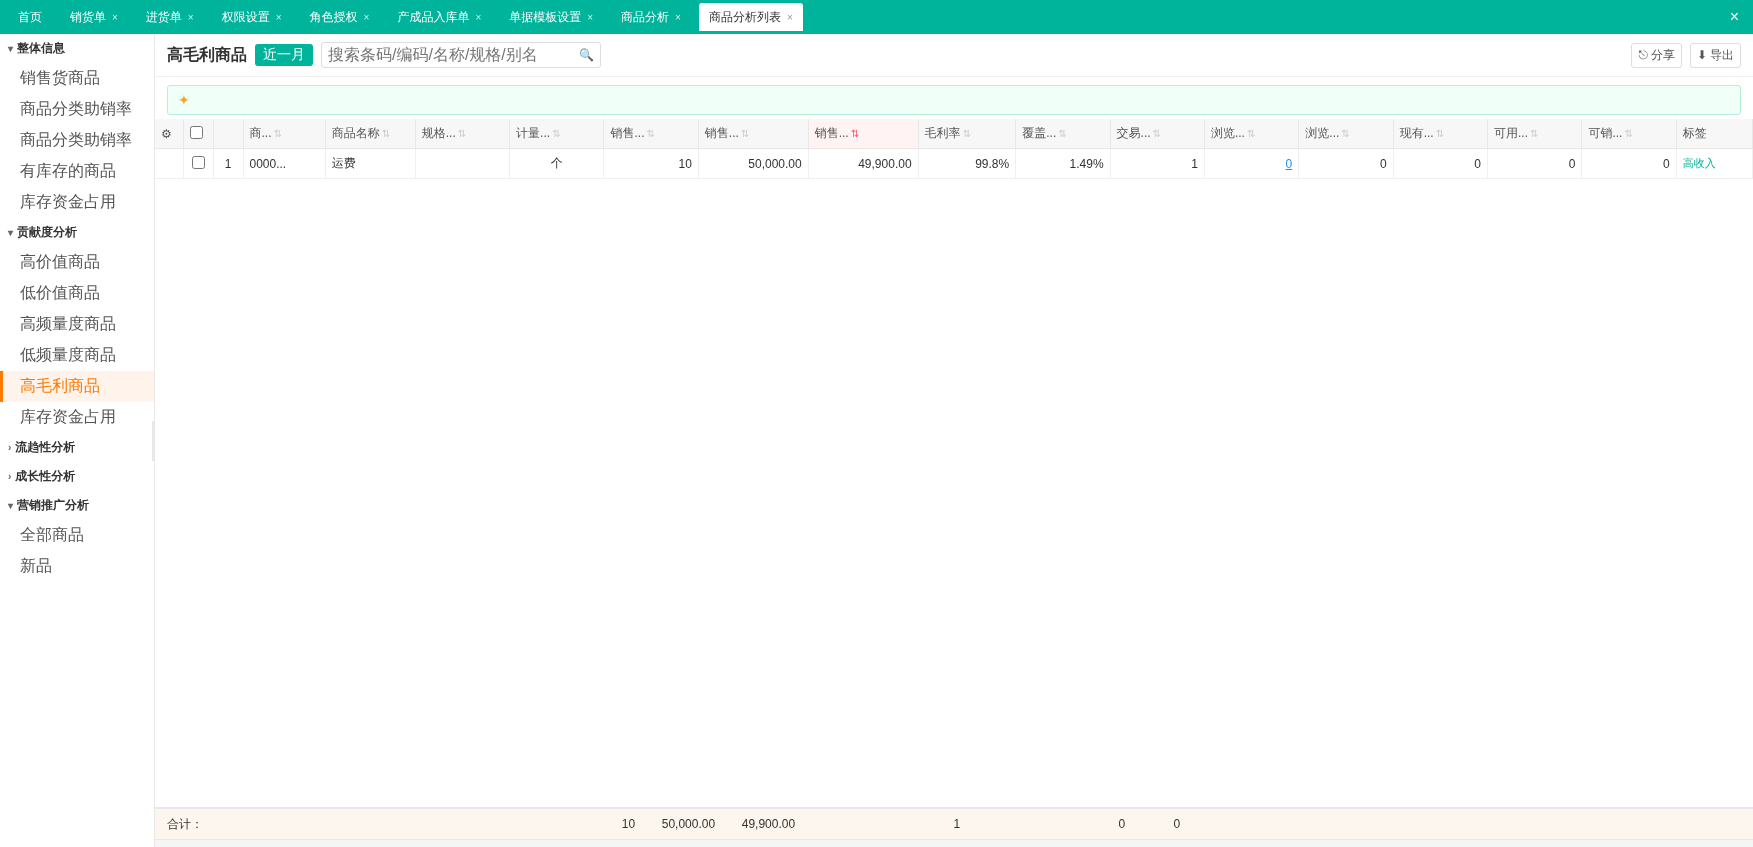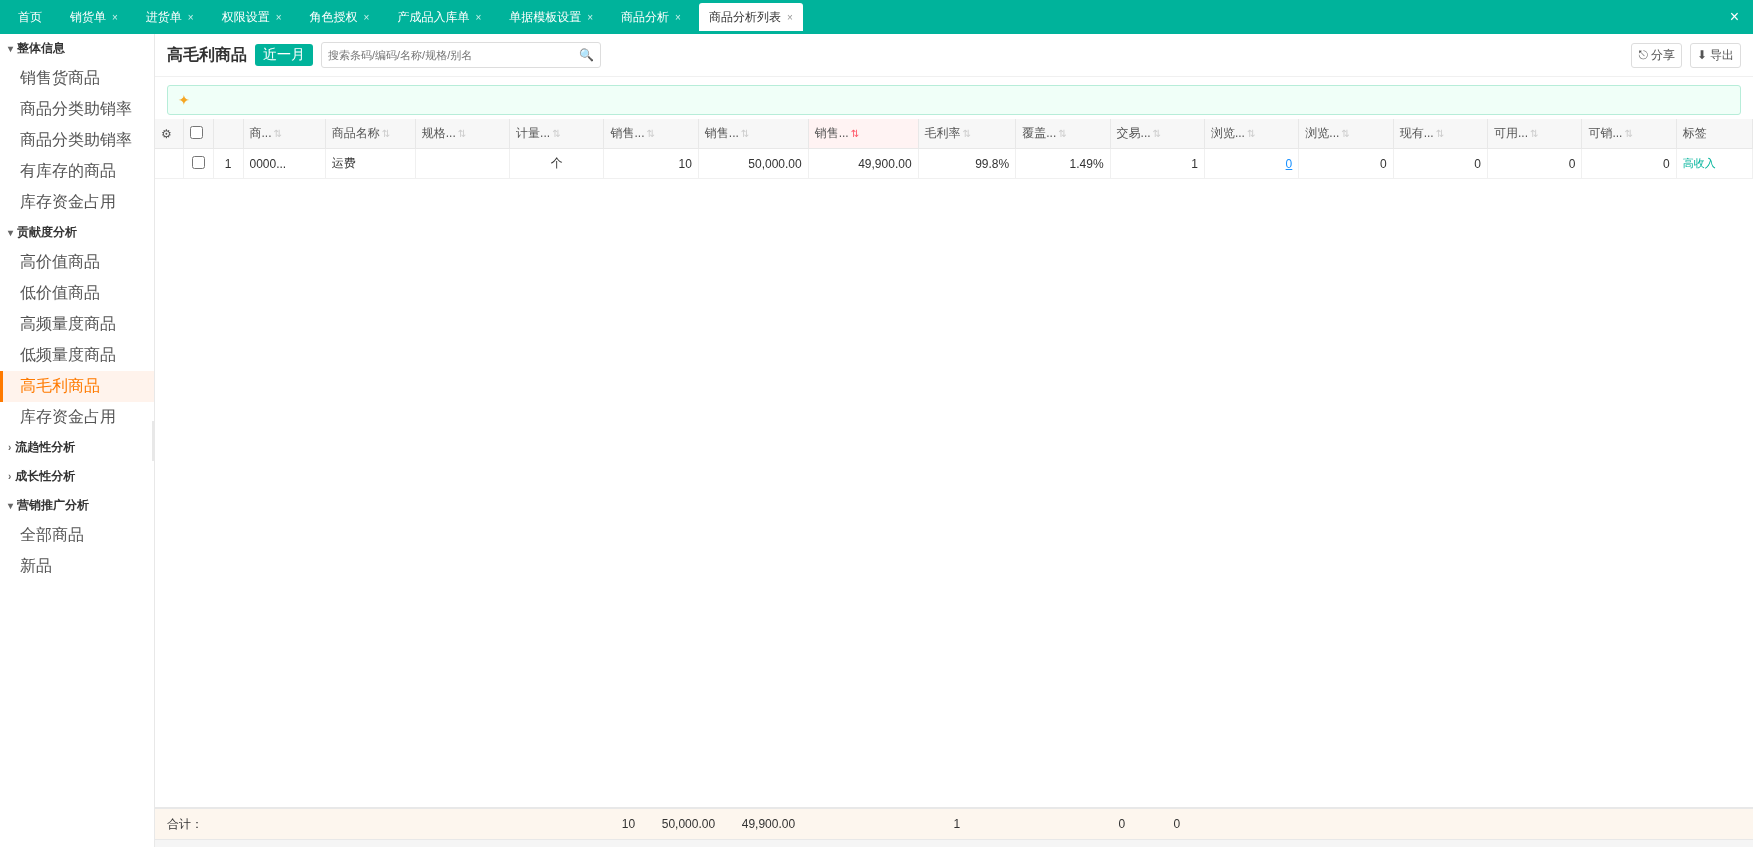--- a/index.html
+++ b/index.html
@@ -142,21 +142,21 @@
       border-radius: 3px;
       padding: 0 6px;
       height: 26px;
       flex: 1;
       max-width: 280px;
       gap: 4px;
     }
     .search-box input {
       border: none;
       outline: none;
-      font-size: 11px;
+      font-size: 16px;
       flex: 1;
       color: #999;
       background: transparent;
     }
     .search-icon { color: #999; cursor: pointer; }
     .header-actions {
       margin-left: auto;
       display: flex;
       gap: 8px;
       align-items: center;

